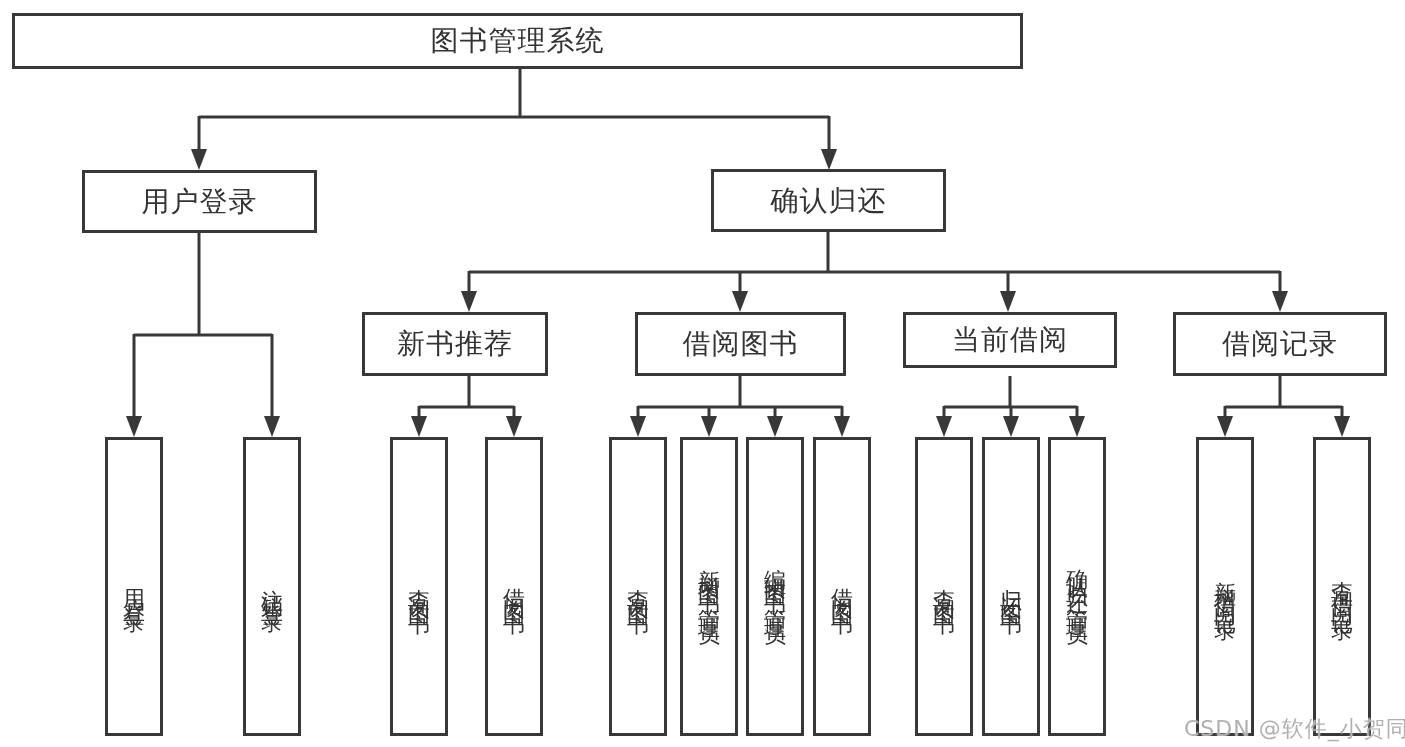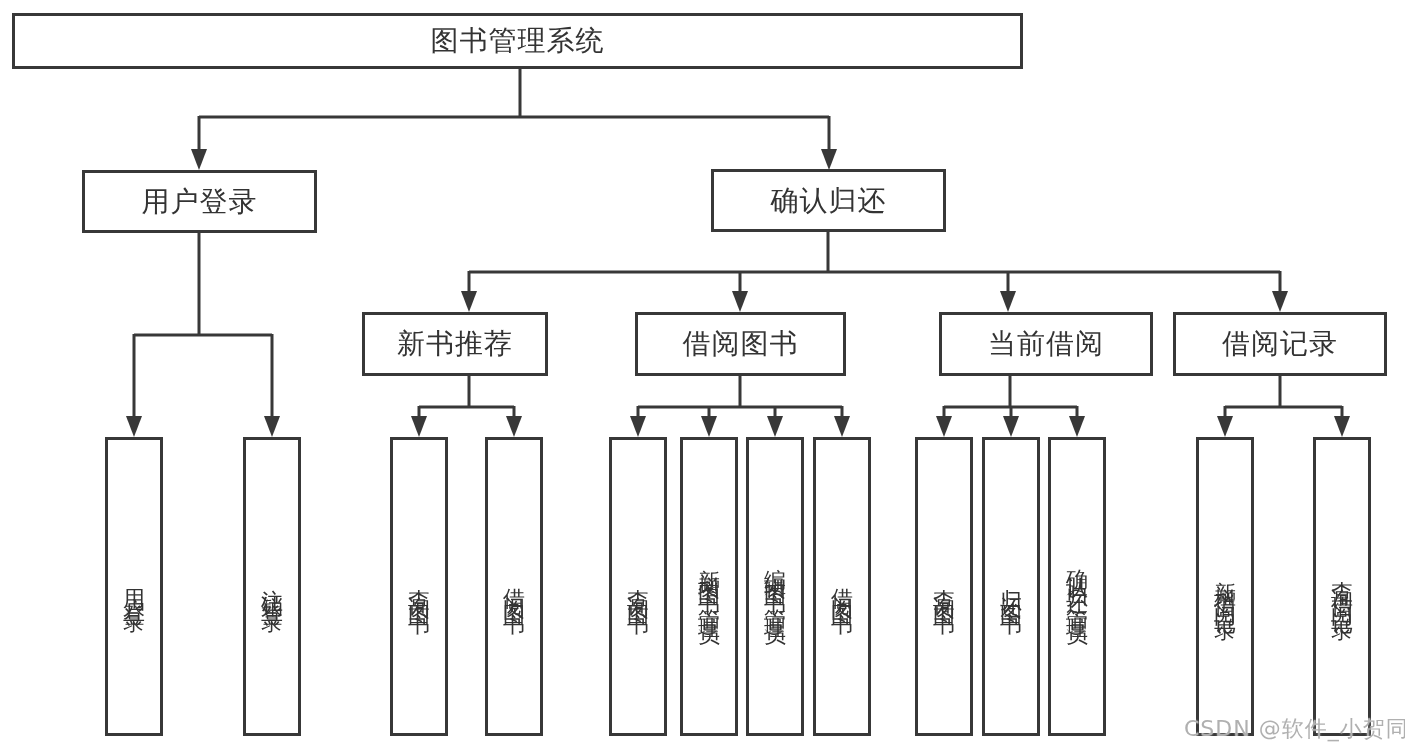--- a/index.html
+++ b/index.html
@@ -27,21 +27,21 @@
     writing-mode:vertical-rl;
     font-size:22px;letter-spacing:8px;line-height:1;
     white-space:normal;padding:8px 0;
   }
   
   .n-root{left:12px;top:13px;width:1011px;height:56px;}
   .n-user-login{left:82px;top:170px;width:235px;height:63px;}
   .n-book-mgmt{left:711px;top:169px;width:235px;height:63px;}
   .n-new-rec{left:362px;top:312px;width:186px;height:64px;}
   .n-borrow{left:635px;top:312px;width:211px;height:64px;}
-  .n-current{left:903px;top:312px;width:214px;height:64px;margin-left:36px;}
+  .n-current{left:903px;top:312px;width:214px;height:56px;}
   .n-record{left:1173px;top:312px;width:214px;height:64px;}
   .lf{top:437px;width:58px;height:299px;}
   .lf-1{left:105px;}  .lf-2{left:243px;}
   .lf-3{left:390px;}  .lf-4{left:485px;}
   .lf-5{left:609px;}  .lf-6{left:680px;}  .lf-7{left:746px;}  .lf-8{left:813px;}
   .lf-9{left:915px;}  .lf-10{left:982px;} .lf-11{left:1048px;}
   .lf-12{left:1196px;}.lf-13{left:1313px;}
   .watermark{
     position:absolute;left:1184px;top:714px;z-index:5;
     font-size:22px;color:var(--watermark);letter-spacing:1px;white-space:nowrap;

